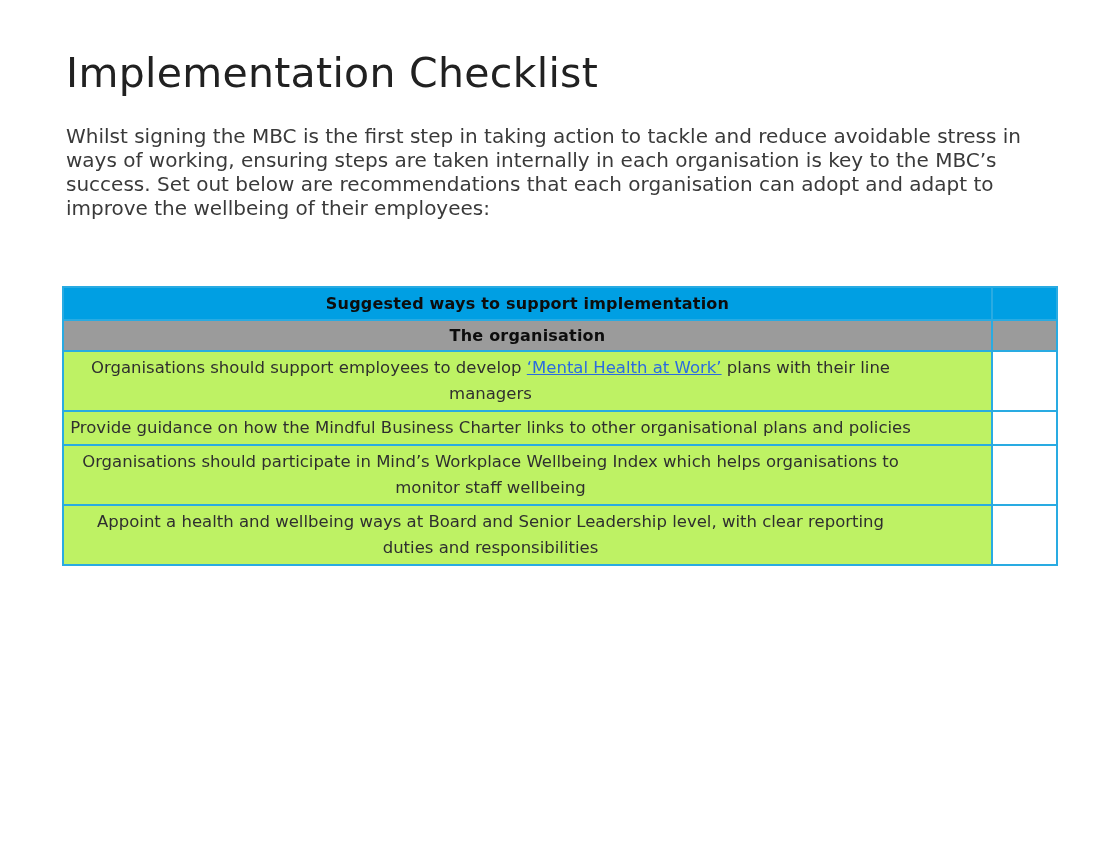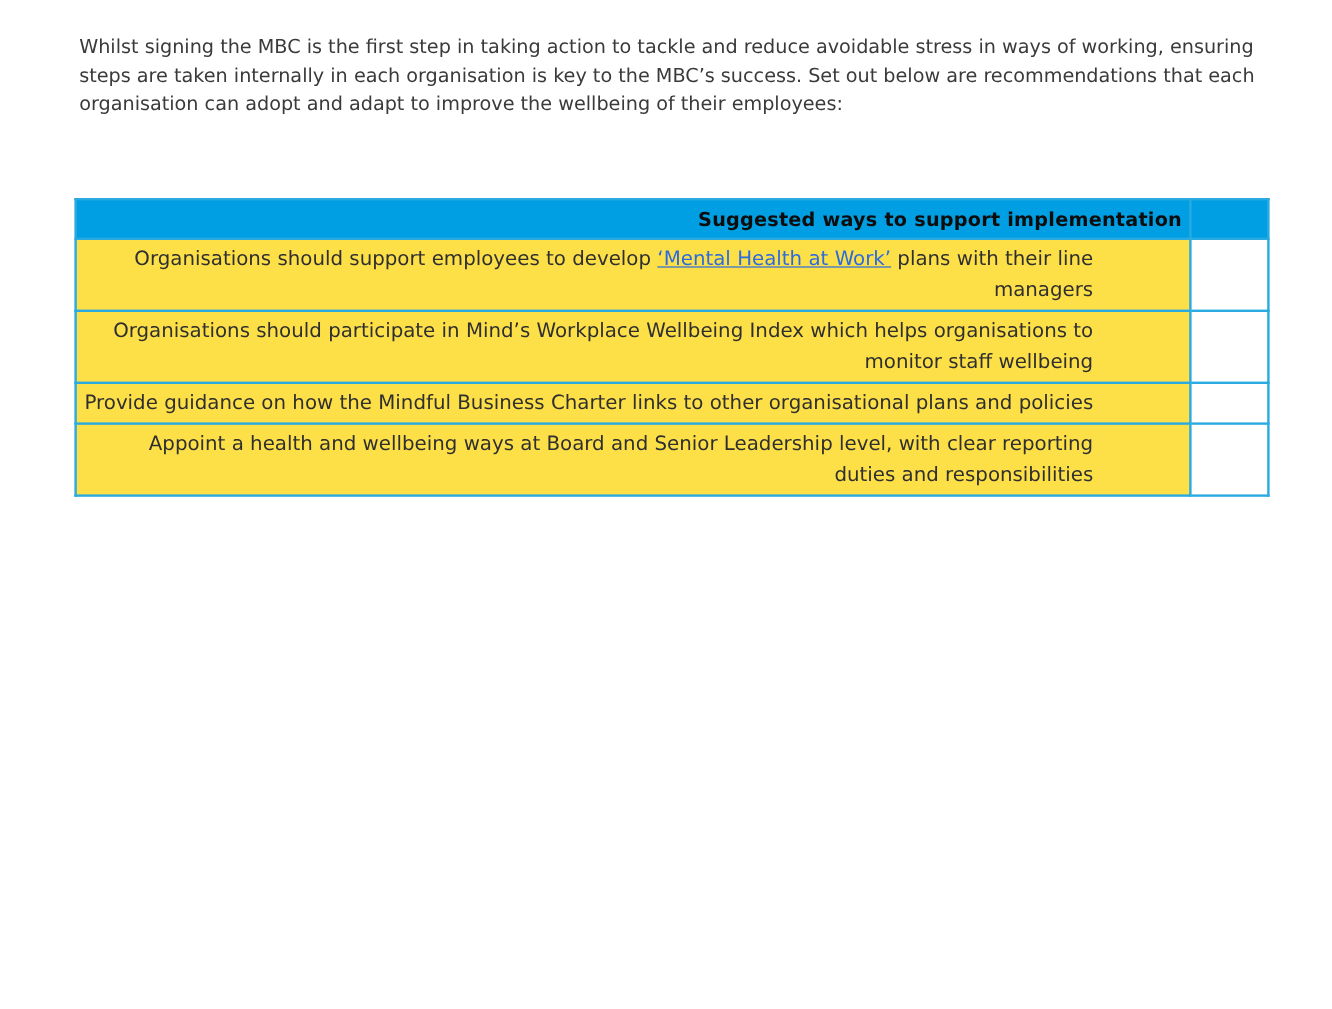--- a/index.html
+++ b/index.html
@@ -16,103 +16,108 @@
     margin: 50px 0 0 4px;
     font-size: 41px;
     font-weight: 400;
     letter-spacing: 0.3px;
     color: #212121;
     line-height: 1.15;
   }
   .intro {
     margin: 27px 0 0 4px;
     width: 990px;
-    font-size: 16px;
+    font-size: 20px;
     line-height: 24px;
     color: #3a3a3a;
   }
   table.checklist {
     margin-top: 66px;
     width: 994px;
     border-collapse: collapse;
     table-layout: fixed;
   }
   col.col-main { width: 929px; }
   col.col-check { width: 65px; }
   table.checklist td {
     border: 2px solid #29abe2;
     vertical-align: top;
-    text-align: right;
+    text-align: center;
   }
   td.hdr {
     background: #009fe3;
     font-weight: bold;
     font-size: 16px;
     color: #0d0d0d;
     padding: 5px 6px;
     letter-spacing: 0.2px;
     line-height: 21px;
   }
   td.sect {
     background: #9b9b9b;
     font-weight: bold;
     font-size: 16px;
     color: #0d0d0d;
     padding: 4px 6px;
     letter-spacing: 0.2px;
     line-height: 21px;
   }
   td.text {
-    background: #fde047;
+    background: #bef264;
     font-size: 16.5px;
     color: #2f2f2f;
     padding: 3px 80px 3px 6px;
     line-height: 26px;
   }
   td.check {
     background: #ffffff;
     cursor: pointer;
   }
   a.link {
     color: #2b6be0;
     text-decoration: underline;
   }
 </style>
 </head>
 <body>
 
 <div class="page">
 
+  <h1 class="title">Implementation Checklist</h1>
 
   <p class="intro">Whilst signing the MBC is the first step in taking action to tackle and reduce avoidable stress in ways of working, ensuring steps are taken internally in each organisation is key to the MBC’s success. Set out below are recommendations that each organisation can adopt and adapt to improve the wellbeing of their employees:</p>
 
   <table class="checklist">
     <colgroup>
       <col class="col-main">
       <col class="col-check">
     </colgroup>
     <tbody>
       <tr>
         <td class="hdr">Suggested ways to support implementation</td>
         <td class="hdr"></td>
       </tr>
+      <tr>
+        <td class="sect">The organisation</td>
+        <td class="sect"></td>
+      </tr>
 
       <tr>
         <td class="text"><span>Organisations should support employees to develop </span><a href="#" class="link">‘Mental Health at Work’</a><span> plans with their line managers</span></td>
         <td class="check"></td>
       </tr>
 
 
       <tr>
-        <td class="text">Organisations should participate in Mind’s Workplace Wellbeing Index which helps organisations to monitor staff wellbeing</td>
+        <td class="text">Provide guidance on how the Mindful Business Charter links to other organisational plans and policies</td>
         <td class="check"></td>
       </tr>
 
       <tr>
-        <td class="text">Provide guidance on how the Mindful Business Charter links to other organisational plans and policies</td>
+        <td class="text">Organisations should participate in Mind’s Workplace Wellbeing Index which helps organisations to monitor staff wellbeing</td>
         <td class="check"></td>
       </tr>
 
 
 
       <tr>
         <td class="text">Appoint a health and wellbeing ways at Board and Senior Leadership level, with clear reporting duties and responsibilities</td>
         <td class="check"></td>
       </tr>
 

